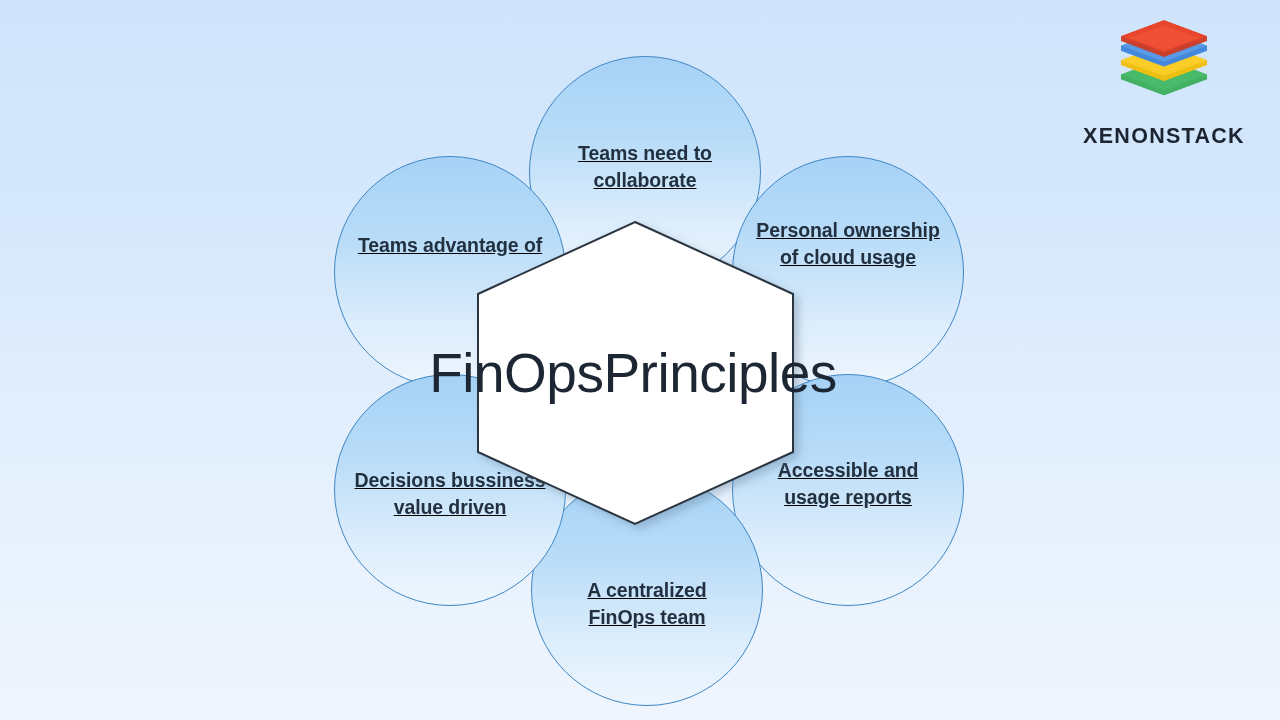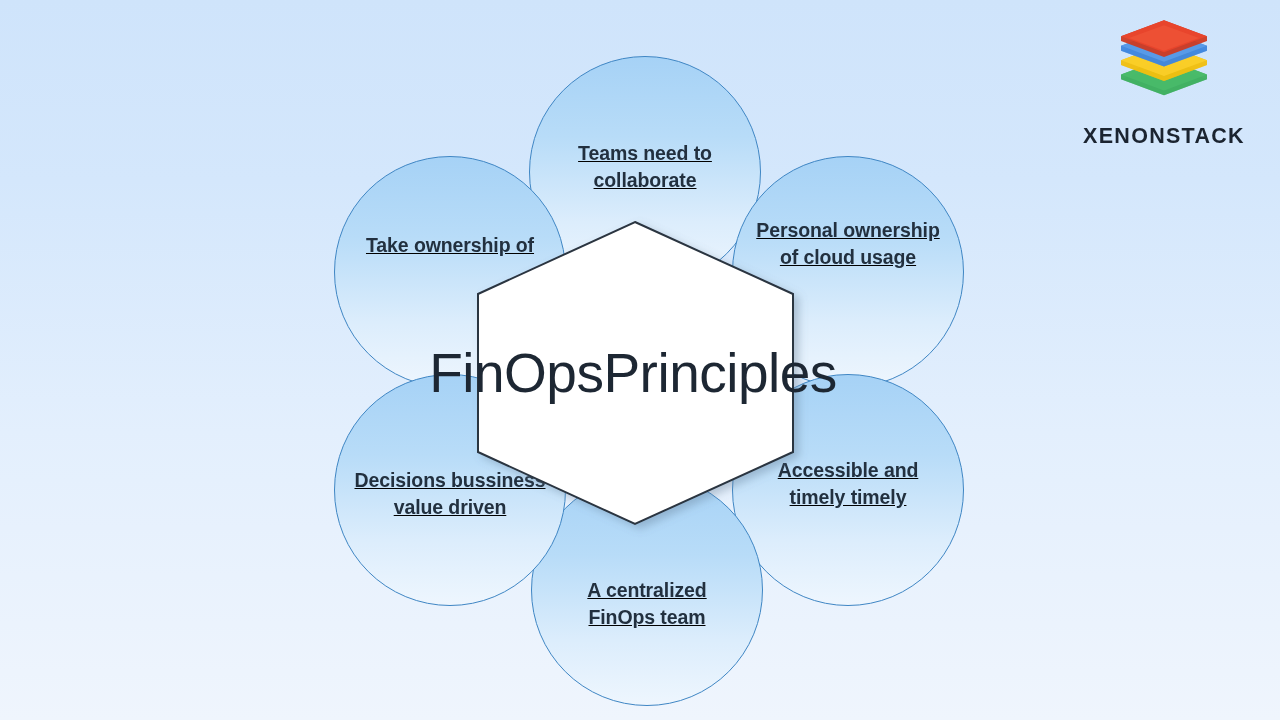--- a/index.html
+++ b/index.html
@@ -137,35 +137,35 @@
 
   <div class="petal" id="petal-top">
     <div class="petal-label">
       <span>Teams need to</span><br>
       <span>collaborate</span>
     </div>
   </div>
 
   <div class="petal" id="petal-top-left">
     <div class="petal-label">
-      <span>Take ownership of</span><br>
+      <span>Teams advantage of</span><br>
     </div>
   </div>
 
   <div class="petal" id="petal-top-right">
     <div class="petal-label">
       <span>Personal ownership</span><br>
       <span>of cloud usage</span>
     </div>
   </div>
 
   <div class="petal" id="petal-bottom-right">
     <div class="petal-label">
       <span>Accessible and</span><br>
-      <span>timely timely</span>
+      <span>usage reports</span>
     </div>
   </div>
 
   <div class="petal" id="petal-bottom">
     <div class="petal-label">
       <span>A centralized</span><br>
       <span>FinOps team</span>
     </div>
   </div>
 

